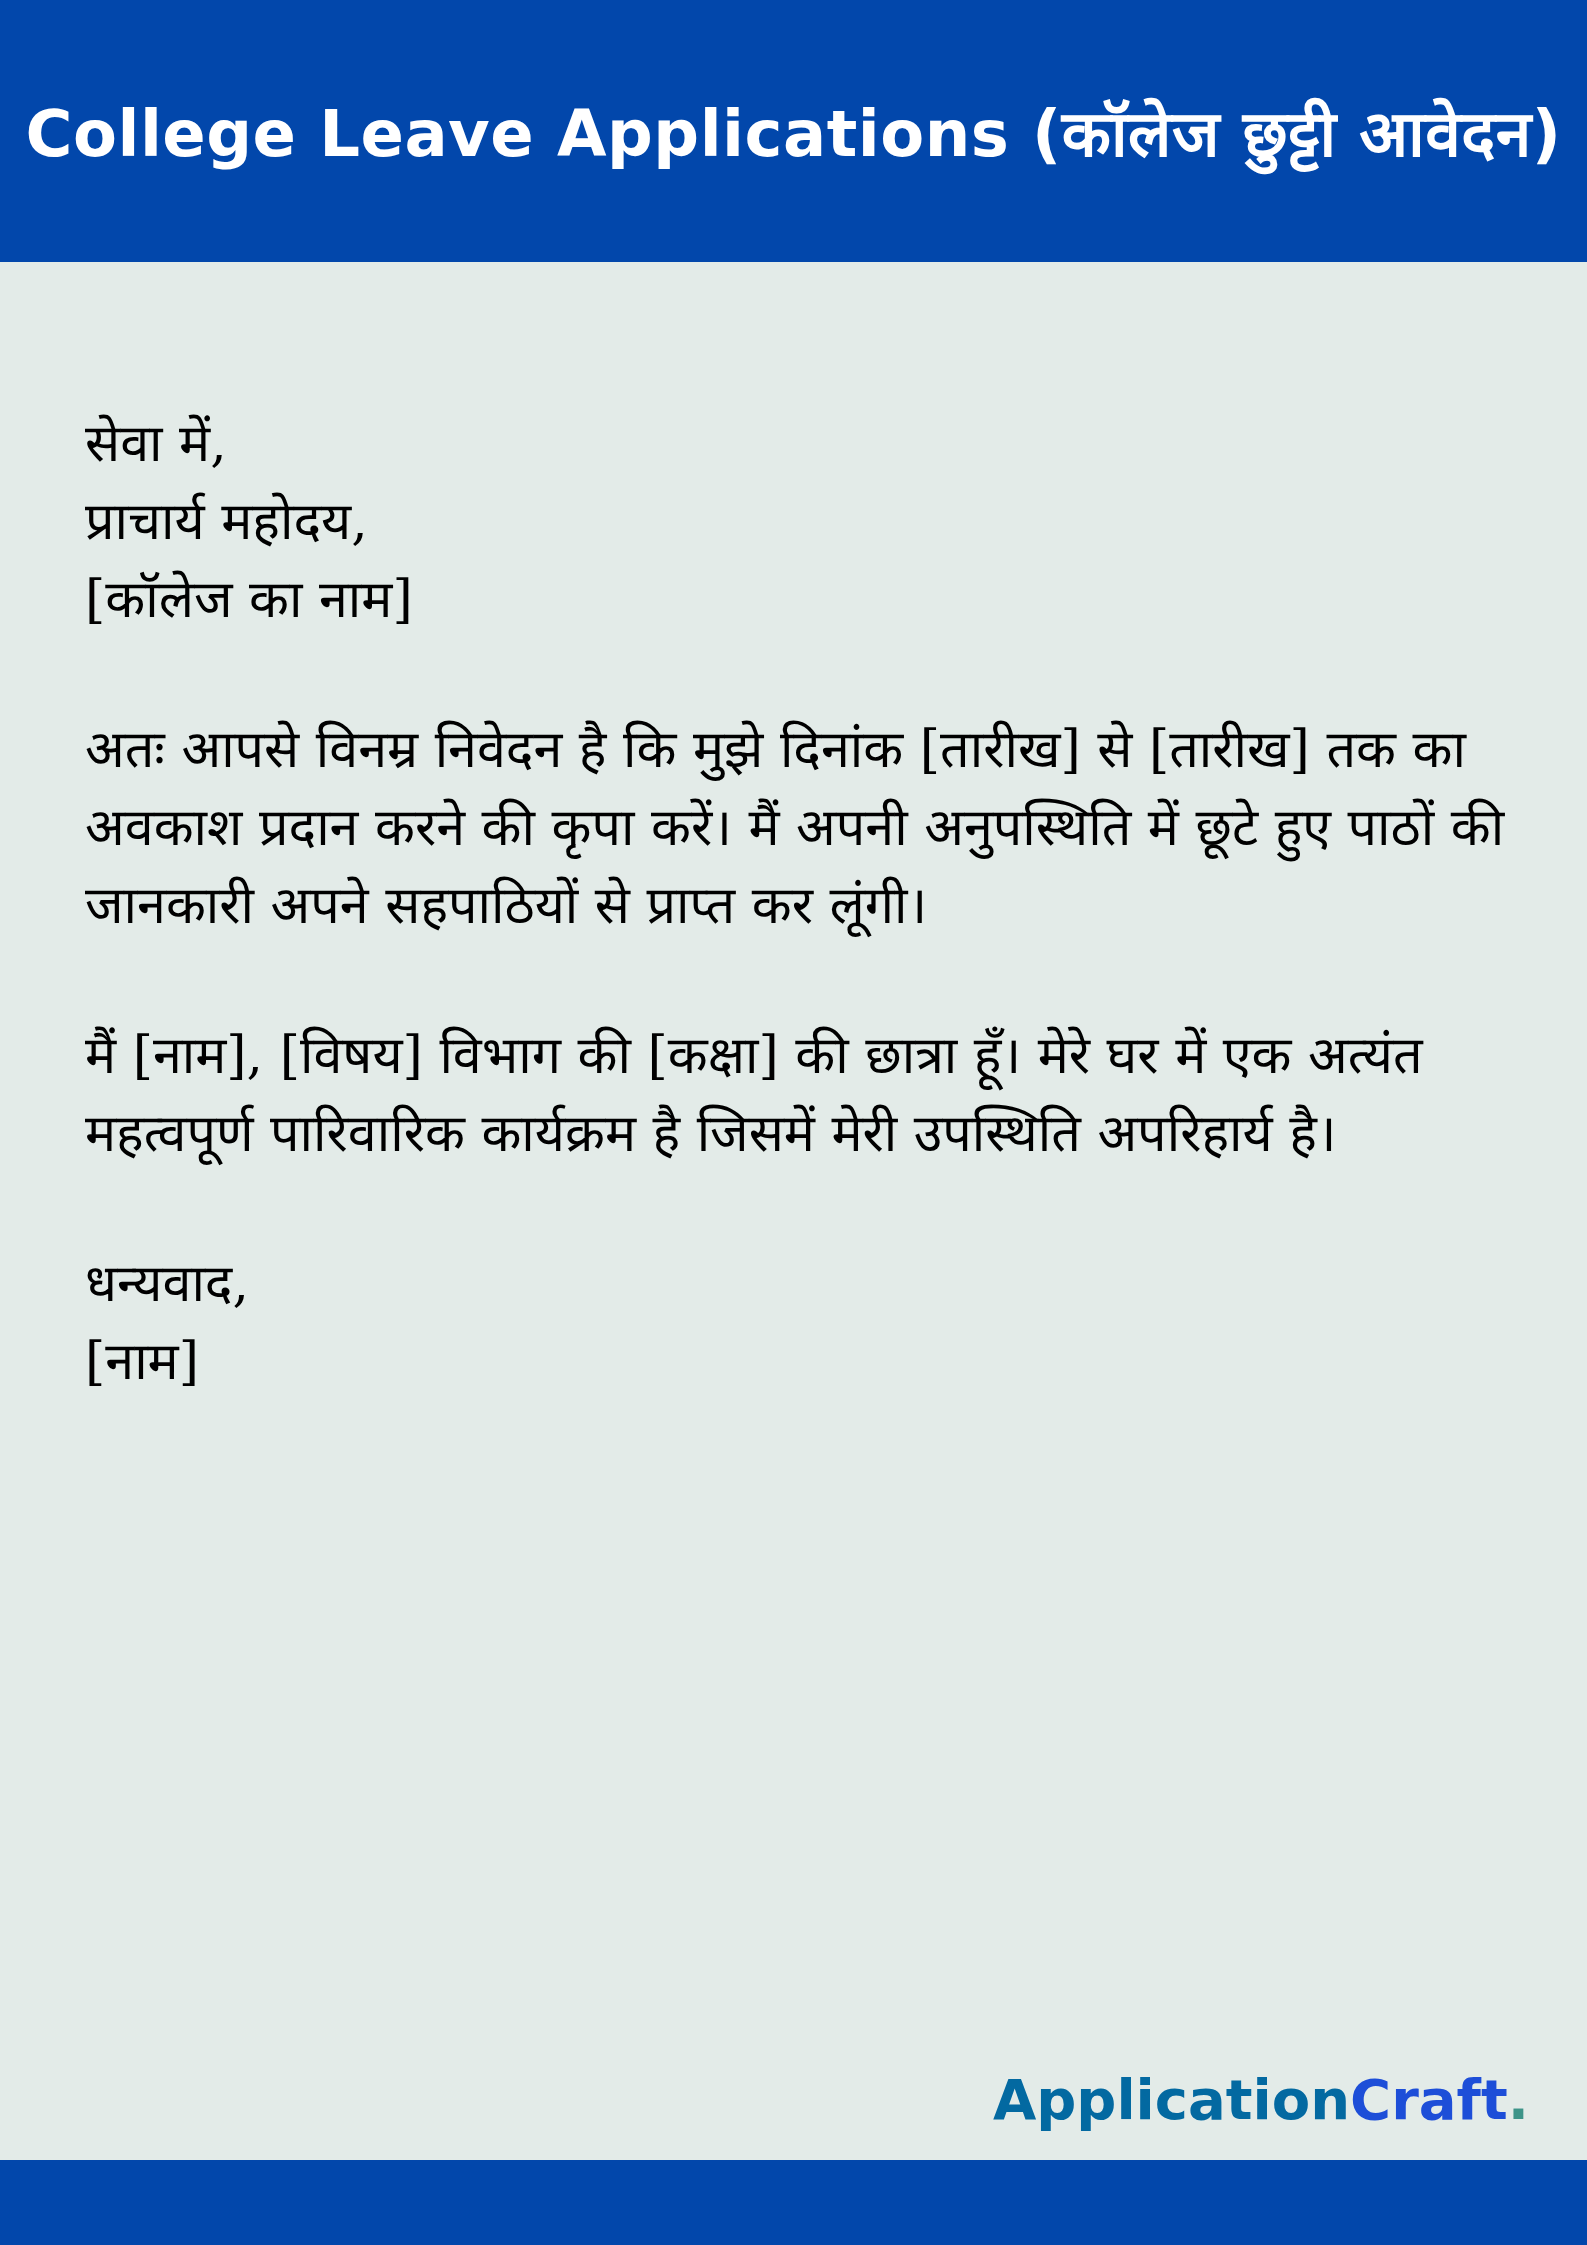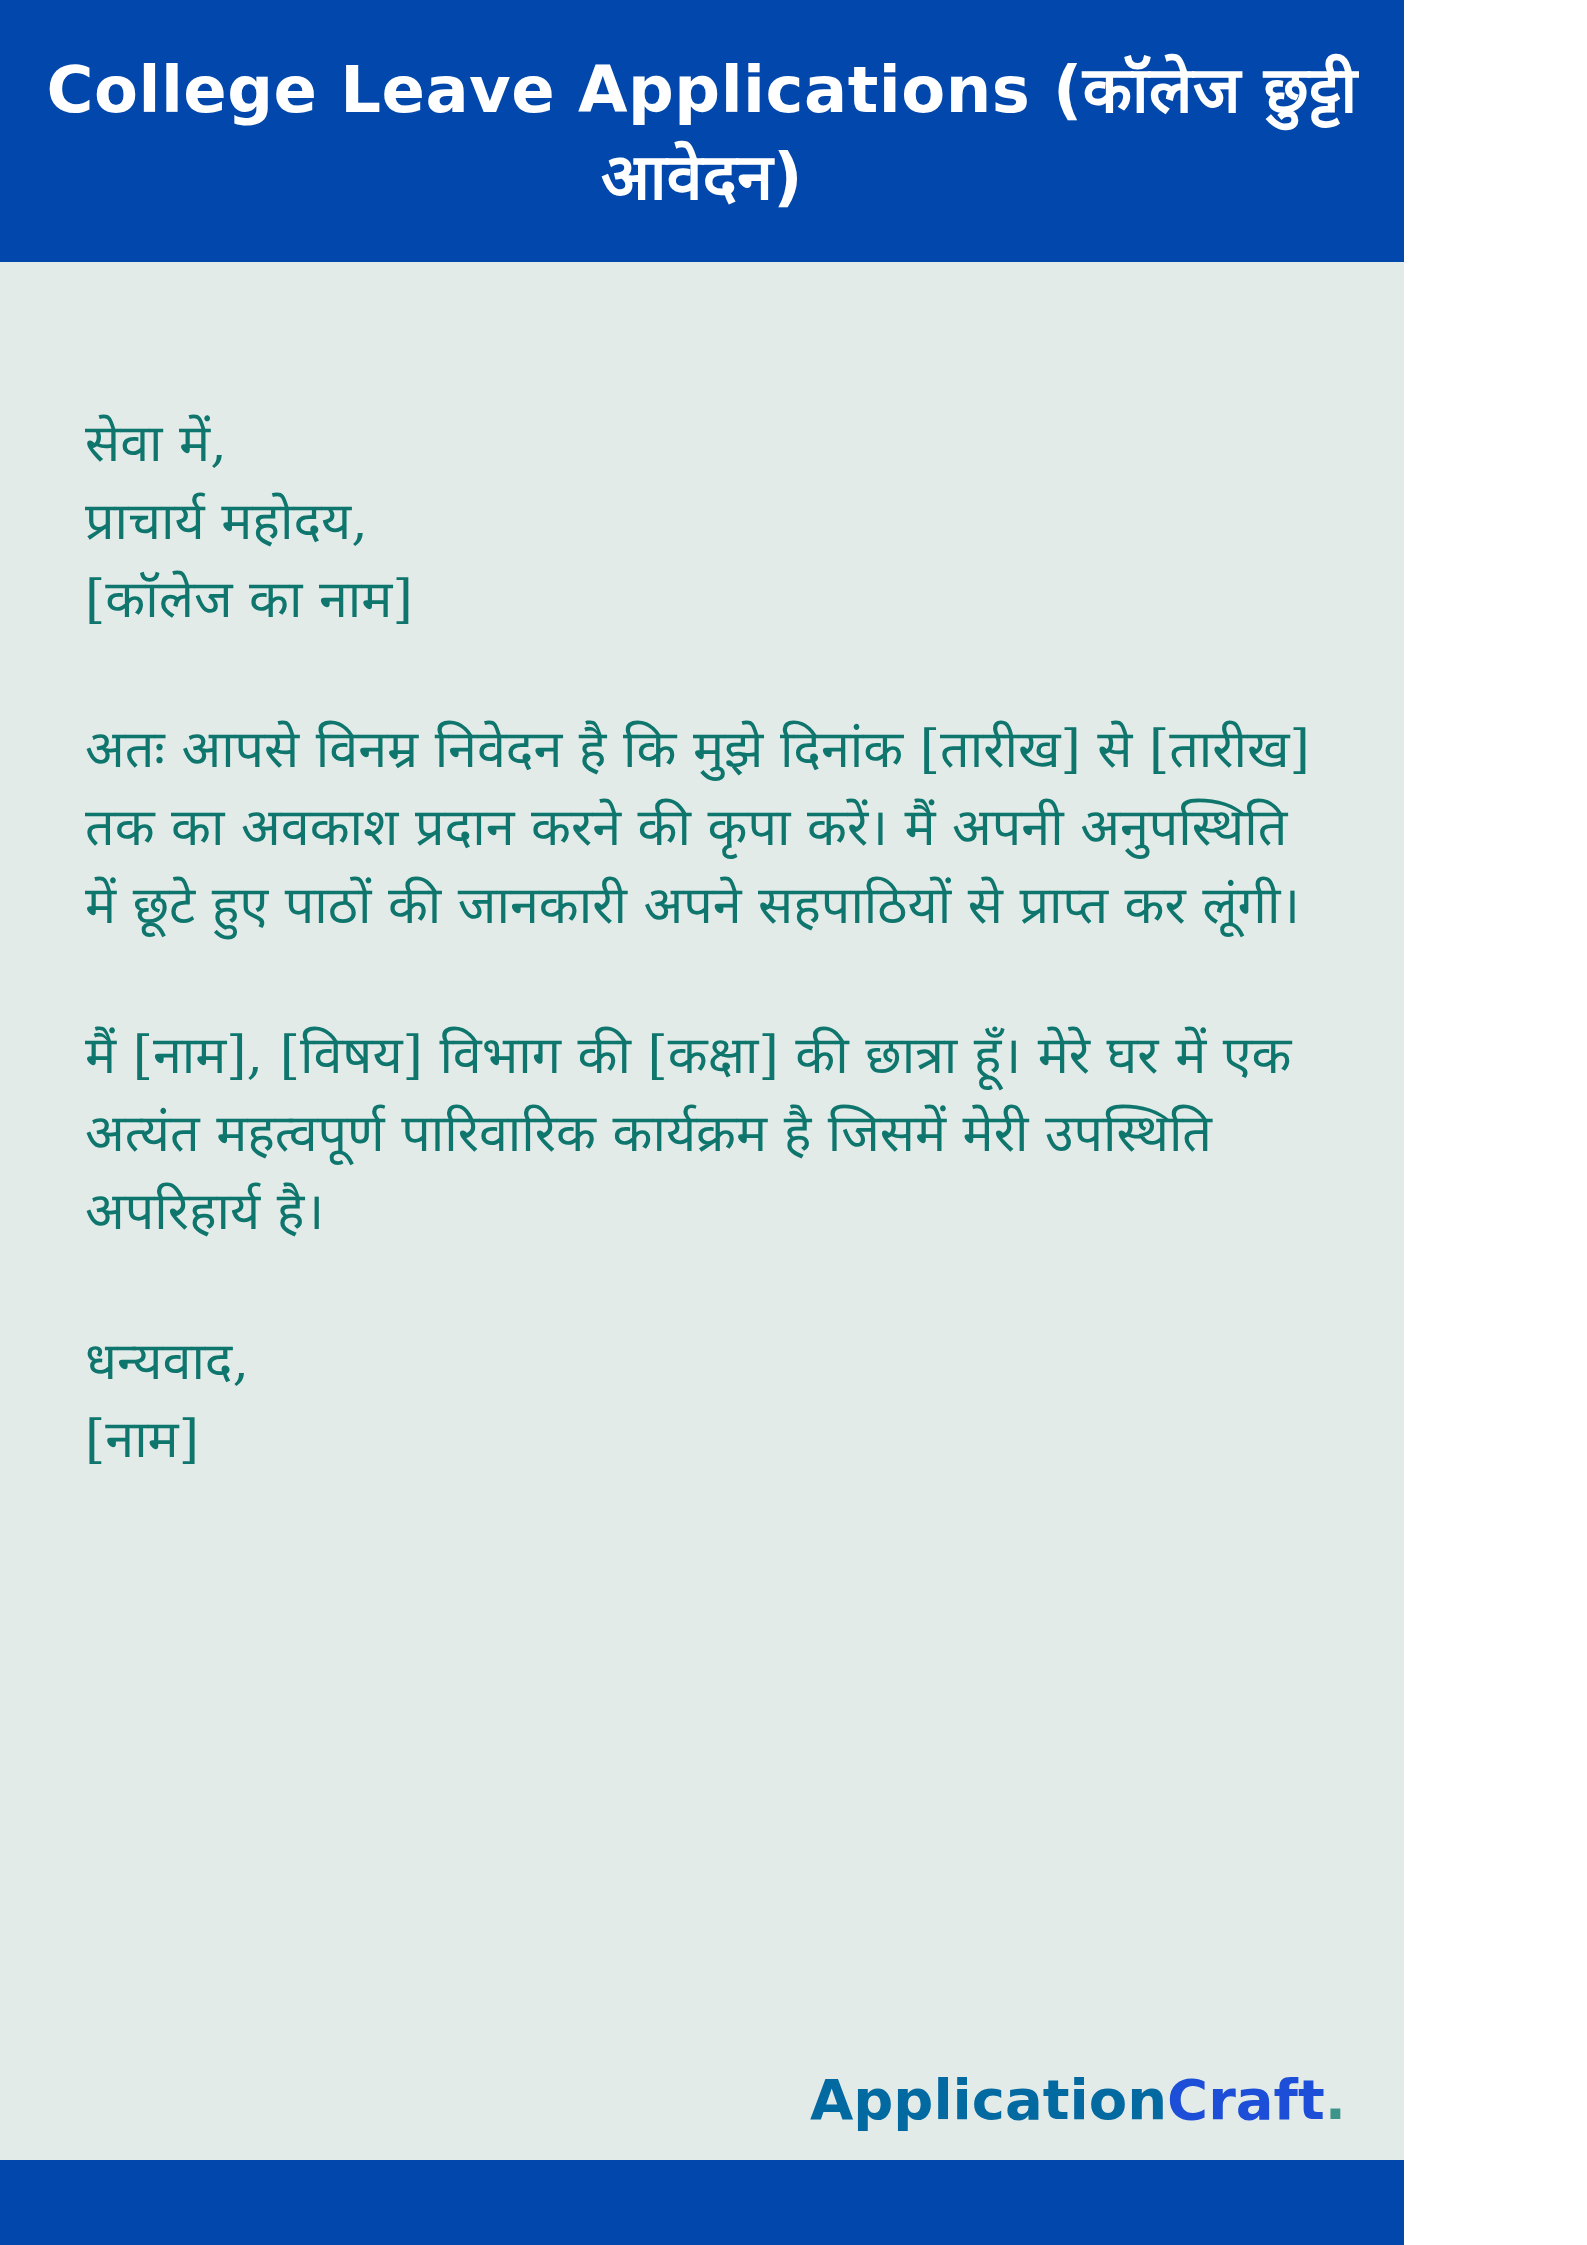--- a/index.html
+++ b/index.html
@@ -2,21 +2,21 @@
 <html><head>
 <meta charset="utf-8">
 <style>
   * { margin: 0; padding: 0; box-sizing: border-box; }
   html, body { width: 1587px; }
   body {
     font-family: "DejaVu Sans", "Liberation Sans", sans-serif;
   }
   .page {
     position: relative;
-    width: 1404px;
+    width: 1587px;
     height: 2245px;
     background: #e3ebe8;
     overflow: hidden;
   }
   .banner {
     width: 100%;
     height: 262px;
     background: #0247ab;
     display: flex;
     align-items: center;
@@ -25,21 +25,21 @@
   .banner h1 {
     color: #ffffff;
     font-size: 64px;
     font-weight: bold;
     letter-spacing: 0.5px;
     text-align: center;
     font-family: "DejaVu Sans", "Liberation Sans", sans-serif;
   }
   .letter {
     padding: 142px 70px 0 85px;
-    color: #0f766e;
+    color: #000000;
     font-family: "DejaVu Serif", "Liberation Serif", serif;
     font-size: 52px;
     line-height: 78px;
   }
   .letter .block {
     margin-bottom: 72px;
   }
   .brand {
     position: absolute;
     right: 58px;

